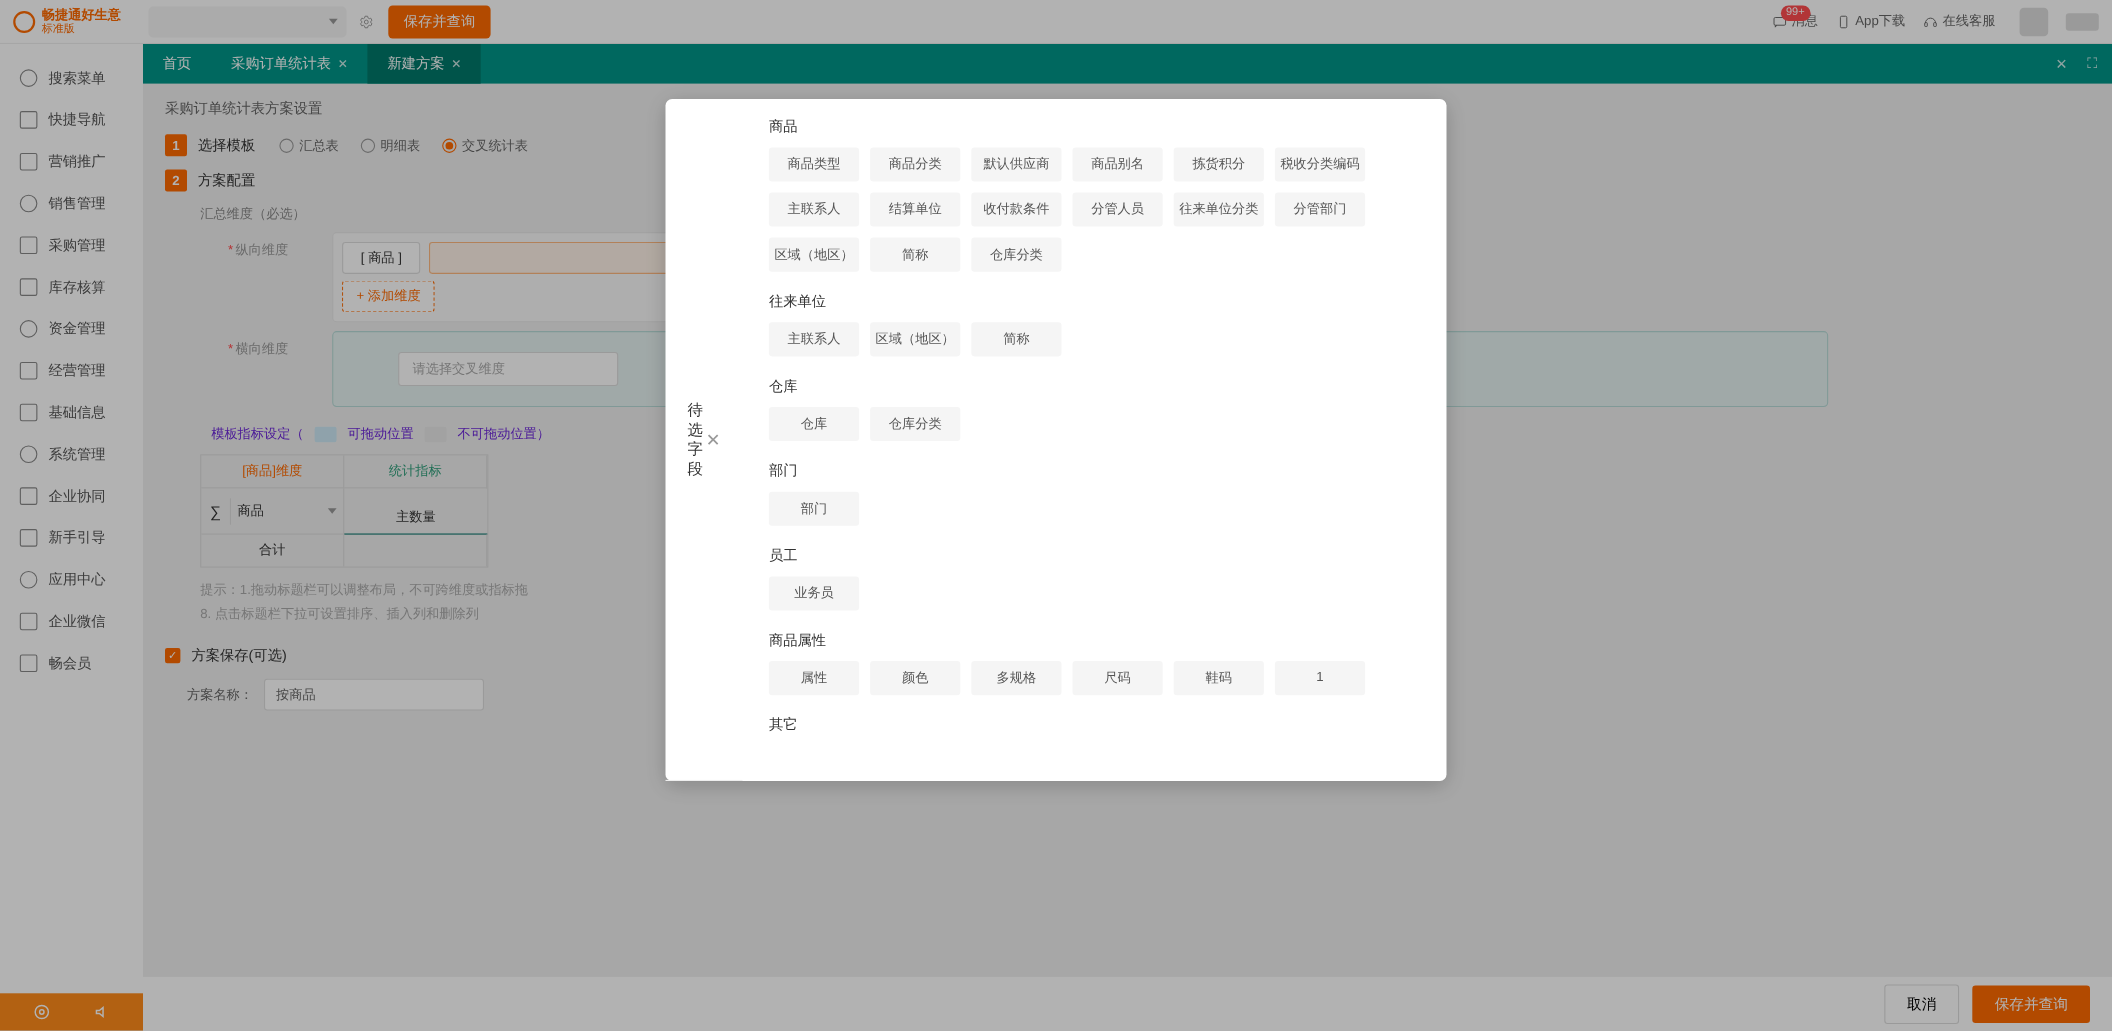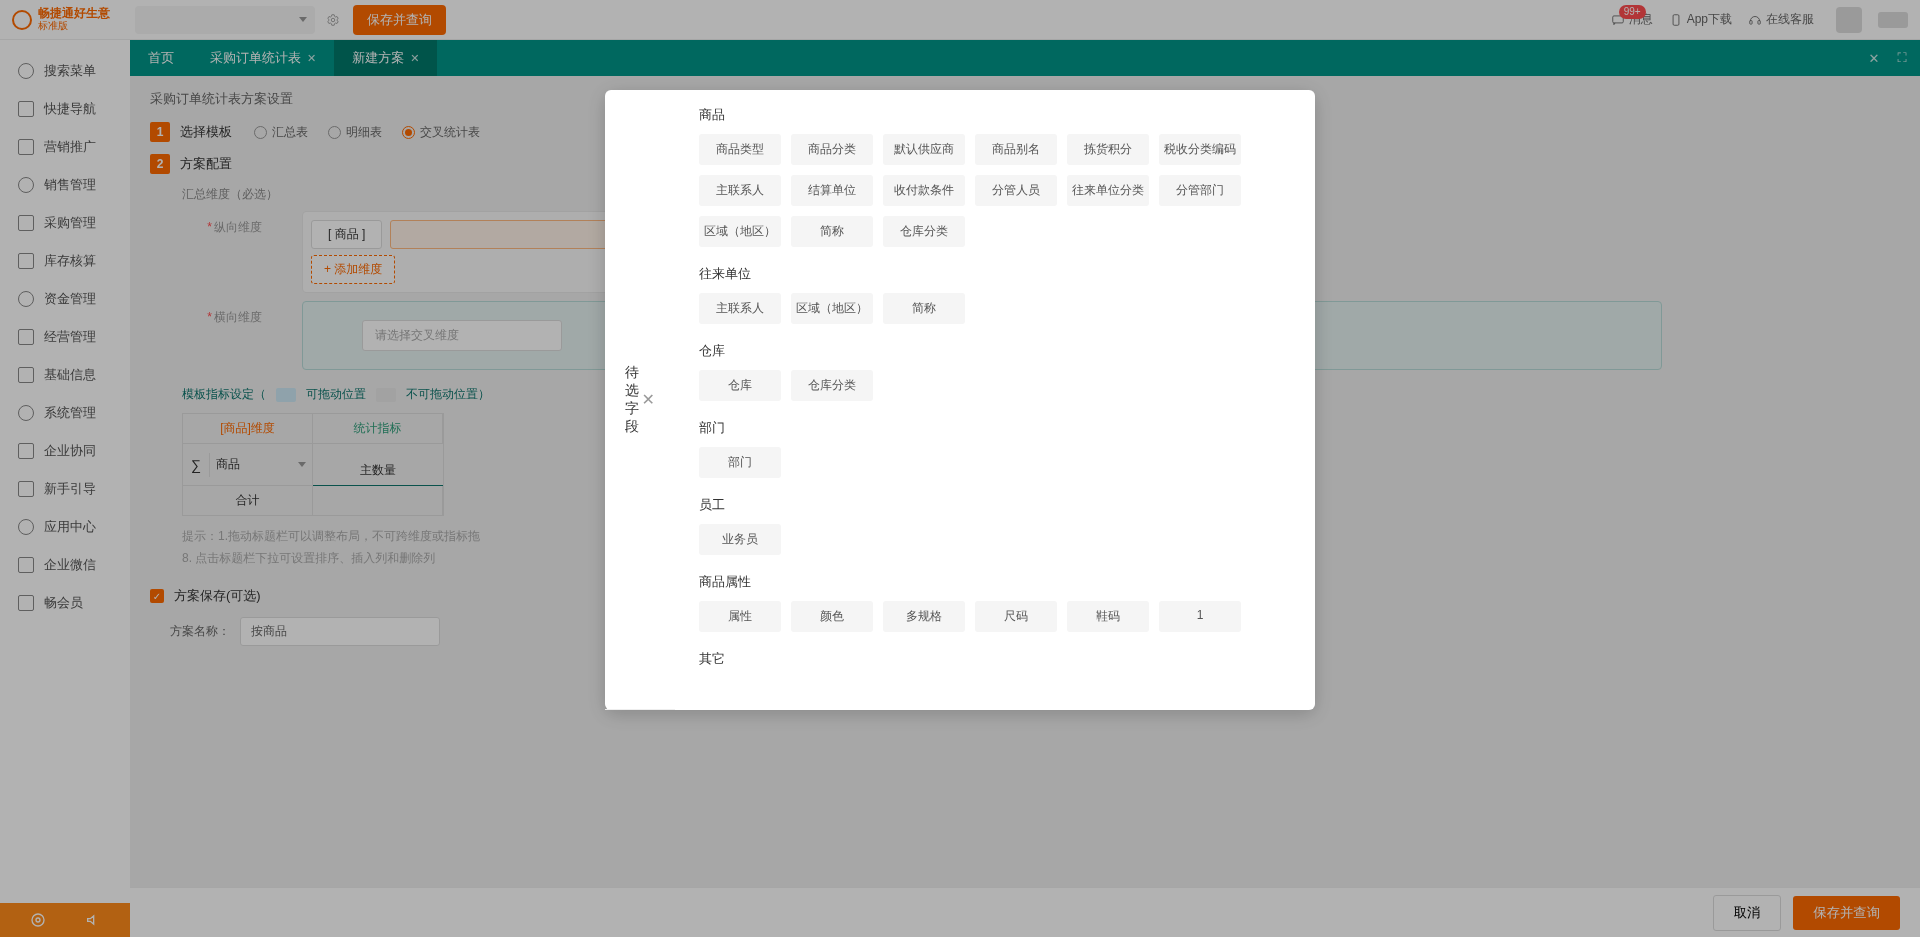--- a/index.html
+++ b/index.html
@@ -59,21 +59,21 @@
 .dim-content { flex: 1; }
 .dim-row { display: flex; flex-direction: column; gap: 6px; border: 1px solid #e8e8e8; padding: 8px; border-radius: 4px; background: #fafafa; max-width: 900px; }
 .dim-chip-row { display: flex; gap: 8px; }
 .chip-bracket { background: #fff; border: 1px solid #ddd; padding: 5px 16px; border-radius: 3px; font-size: 12px; }
 .chip-selected { background: #fff3e8; border: 1px solid #ffb980; color: #ff6a00; padding: 5px 30px; border-radius: 3px; font-size: 12px; flex: 1; text-align: left; }
 .add-dim { color: #ff6a00; border: 1px dashed #ff6a00; background: #fff; padding: 5px 12px; border-radius: 3px; font-size: 12px; cursor: pointer; align-self: flex-start; }
 
 .cross-row { background: #e6f2f1; border: 1px solid #b8dcd8; border-radius: 4px; padding: 18px; display: flex; align-items: center; gap: 30px; max-width: 1360px; }
 .cross-input { background: #fff; border: 1px solid #ddd; padding: 6px 12px; border-radius: 3px; color: #aaa; font-size: 12px; min-width: 200px; margin-left: 41px; }
 
-.metric-row { display: flex; align-items: center; gap: 10px; font-size: 12px; color: #0f766e; margin-top: 16px; margin-left: 32px; }
+.metric-row { display: flex; align-items: center; gap: 10px; font-size: 12px; color: #6d28d9; margin-top: 16px; margin-left: 42px; }
 .metric-swatch { width: 20px; height: 14px; border-radius: 2px; }
 .sw1 { background: #cde9f5; }
 .sw2 { background: #e8e8e8; }
 
 .grid-preview { margin: 10px 0 10px 32px; border: 1px solid #ddd; display: inline-block; font-size: 12px; }
 .grid-header { display: flex; }
 .gh-cell { border-right: 1px solid #ddd; border-bottom: 1px solid #ddd; padding: 6px 10px; text-align: center; }
 .gh-orange { color: #ff6a00; width: 130px; }
 .gh-green { color: #2e9e7a; width: 130px; }
 .grid-body { display: flex; }

